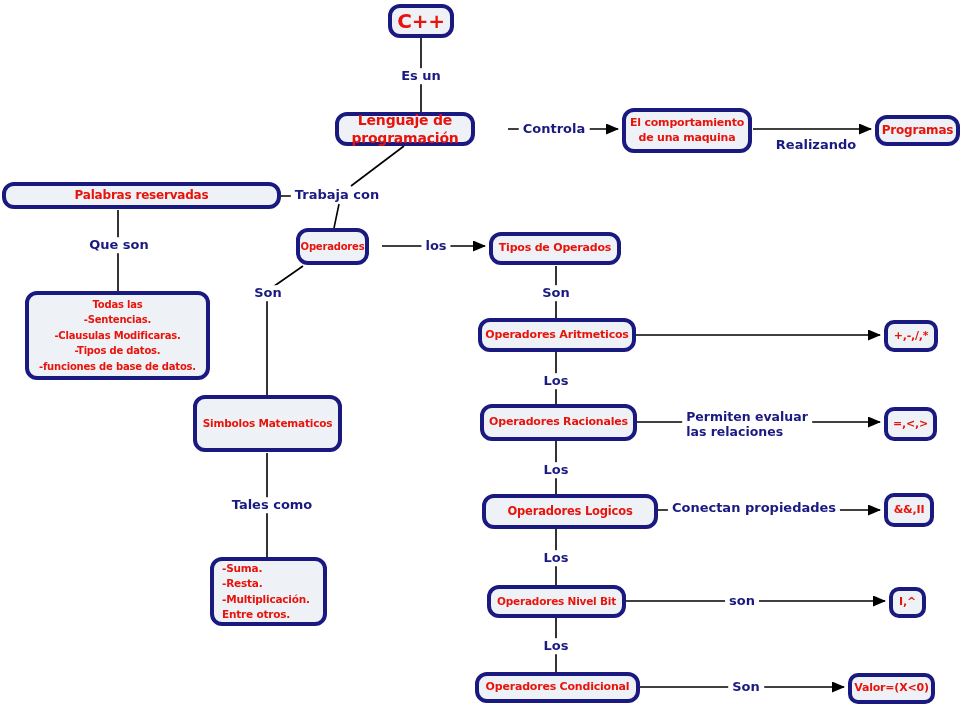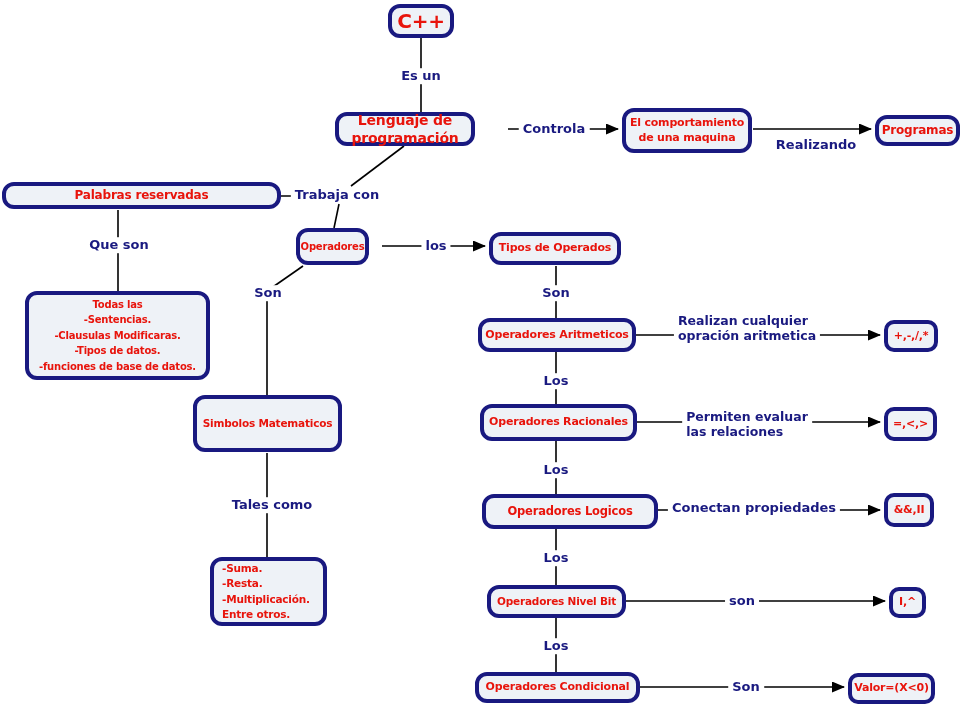--- a/index.html
+++ b/index.html
@@ -119,21 +119,19 @@
   <div class="elabel" style="left:337px;top:195px">Trabaja con</div>
   <div class="elabel" style="left:119px;top:245px">Que son</div>
   <div class="elabel" style="left:436px;top:246px">los</div>
   <div class="elabel" style="left:268px;top:293px">Son</div>
   <div class="elabel" style="left:556px;top:293px">Son</div>
   <div class="elabel" style="left:272px;top:505px">Tales como</div>
   <div class="elabel" style="left:556px;top:381px">Los</div>
   <div class="elabel" style="left:556px;top:470px">Los</div>
   <div class="elabel" style="left:556px;top:558px">Los</div>
   <div class="elabel" style="left:556px;top:646px">Los</div>
-  <div class="elabel two-line" style="left:747px;top:328px">Realizan cualquier
-opración aritmetica</div>
   <div class="elabel two-line" style="left:747px;top:424px">Permiten evaluar
 las relaciones</div>
   <div class="elabel" style="left:754px;top:508px">Conectan propiedades</div>
   <div class="elabel" style="left:742px;top:601px">son</div>
   <div class="elabel" style="left:746px;top:687px">Son</div>
 
 </div>
 
 </body></html>

